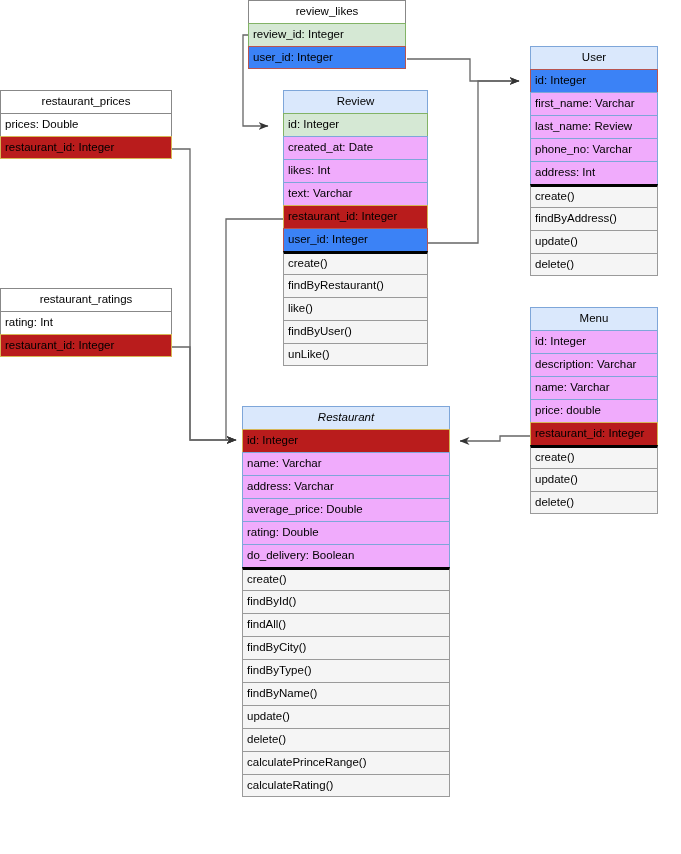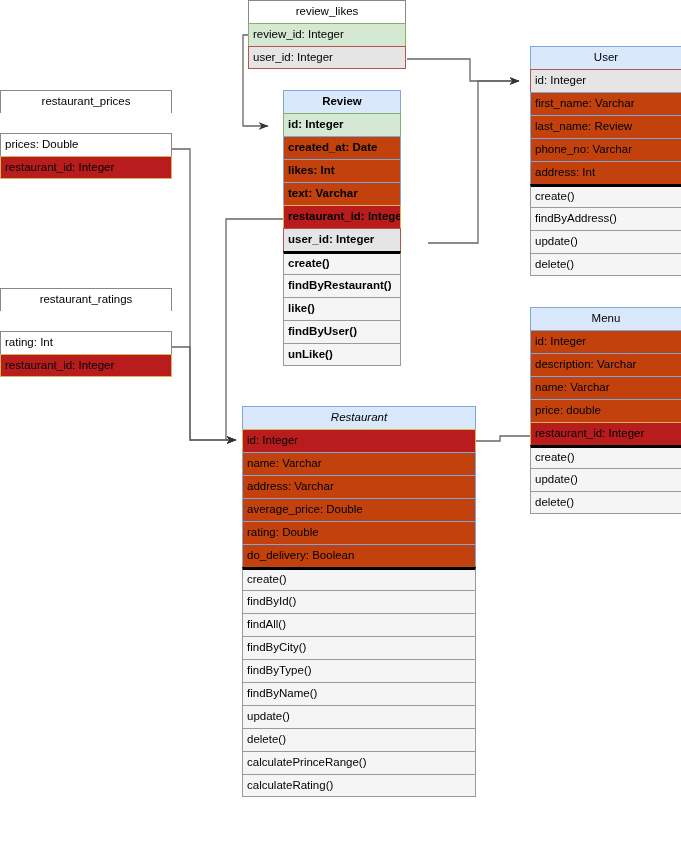--- a/index.html
+++ b/index.html
@@ -38,42 +38,42 @@
     height:23px;
     padding:0 4px;
     white-space:nowrap;
     overflow:hidden;
   }
   .title{
     justify-content:center;
     padding:0 4px;
   }
   
-  .f-blue   { background:#c2410c; border:1px solid #7ea6d9; border-bottom-width:0; }
+  .f-blue   { background:#f0abfc; border:1px solid #7ea6d9; border-bottom-width:0; }
   .f-green  { background:#d5e8d4; border:1px solid #82b366; border-bottom-width:0; }
-  .f-red    { background:#e5e5e5; border:1px solid #b85450; border-bottom-width:0;text-align:center; }
+  .f-red    { background:#3b82f6; border:1px solid #b85450; border-bottom-width:0;text-align:center; }
   .f-yellow { background:#b91c1c; border:1px solid #d6b656; border-bottom-width:0; }
-  .f-white  { background:#ffffff; border:1px solid #888888; border-bottom-width:0;margin-top:20px; }
+  .f-white  { background:#ffffff; border:1px solid #888888; border-bottom-width:0; }
   .f-method { background:#f5f5f5; border:1px solid #9a9a9a; border-bottom-width:0; }
   
   .entity > .row:last-child{ border-bottom-width:1px; }
 
   
   .sep{
     border-top:3px solid #000000 !important;
   }
   .ital{ font-style:italic; }
 
   
   .t-blue  { background:#dae8fc; border:1px solid #7ea6d9; border-bottom-width:0; }
   .t-white { background:#ffffff; border:1px solid #888888; border-bottom-width:0; }
   .w145{ width:172px; }
   .w158{ width:158px; }
-  .w152{ width:152px; }
-  .w210{ width:234px; }
+  .w152{ width:128px; }
+  .w210{ width:208px; }
 </style>
 </head>
 <body>
 
 <div id="canvas">
 
   <svg id="wires" viewBox="0 0 681 854" width="681" height="854">
     <defs>
       <marker id="arw" markerWidth="10" markerHeight="8" refX="9.5" refY="4" orient="auto" markerUnits="userSpaceOnUse">
         <path d="M0,0 L10,4 L0,8 L3,4 Z" fill="#333333"></path>
@@ -115,21 +115,21 @@
     <div class="row f-white">prices: Double</div>
     <div class="row f-yellow">restaurant_id: Integer</div>
   </div>
 
   <div class="entity w145" style="left:0px; top:288px;">
     <div class="row title t-white">restaurant_ratings</div>
     <div class="row f-white">rating: Int</div>
     <div class="row f-yellow">restaurant_id: Integer</div>
   </div>
 
-  <div class="entity w145" style="left:283px; top:90px; width:118px;font-weight:bold;">
+  <div class="entity w145" style="left:283px; top:90px; width:145px;">
     <div class="row title t-blue">Review</div>
     <div class="row f-green">id: Integer</div>
     <div class="row f-blue">created_at: Date</div>
     <div class="row f-blue">likes: Int</div>
     <div class="row f-blue">text: Varchar</div>
     <div class="row f-yellow">restaurant_id: Integer</div>
     <div class="row f-red">user_id: Integer</div>
     <div class="row f-method sep">create()</div>
     <div class="row f-method">findByRestaurant()</div>
     <div class="row f-method">like()</div>

